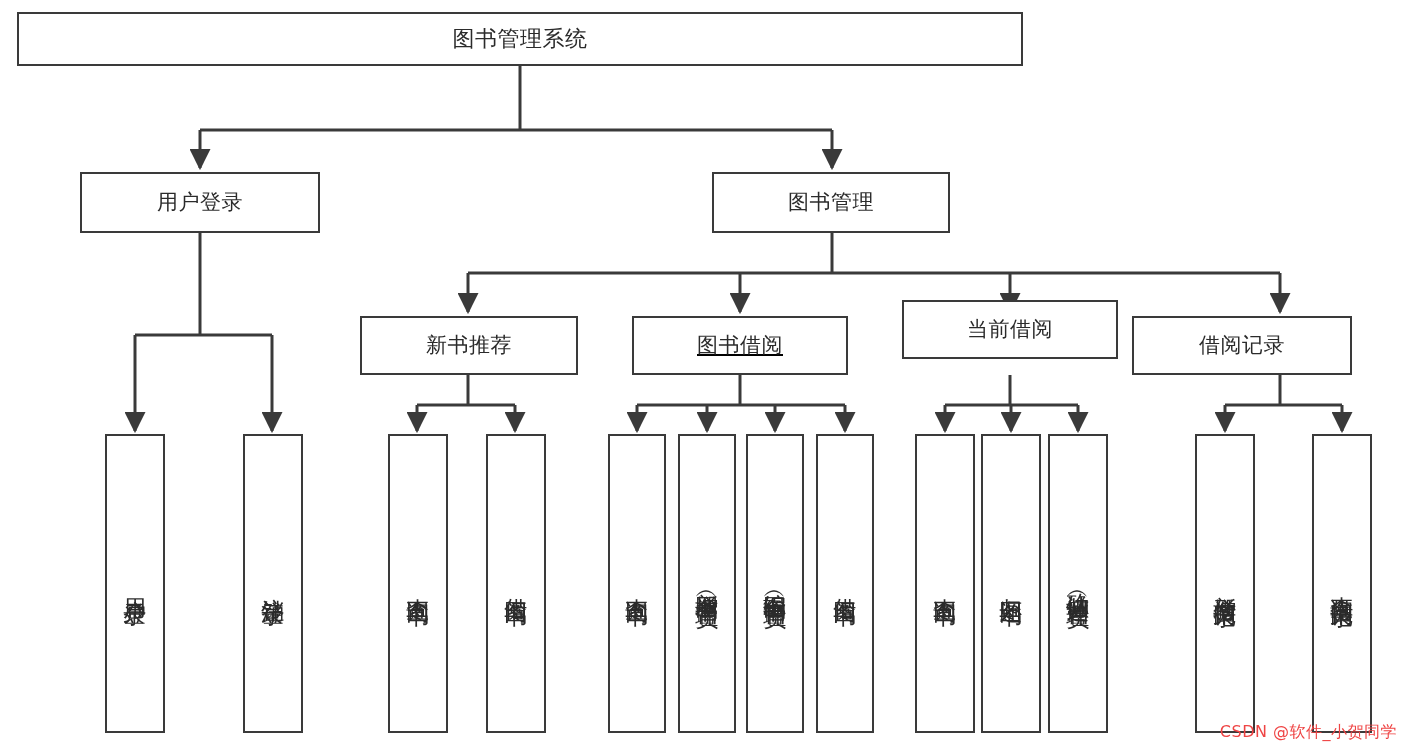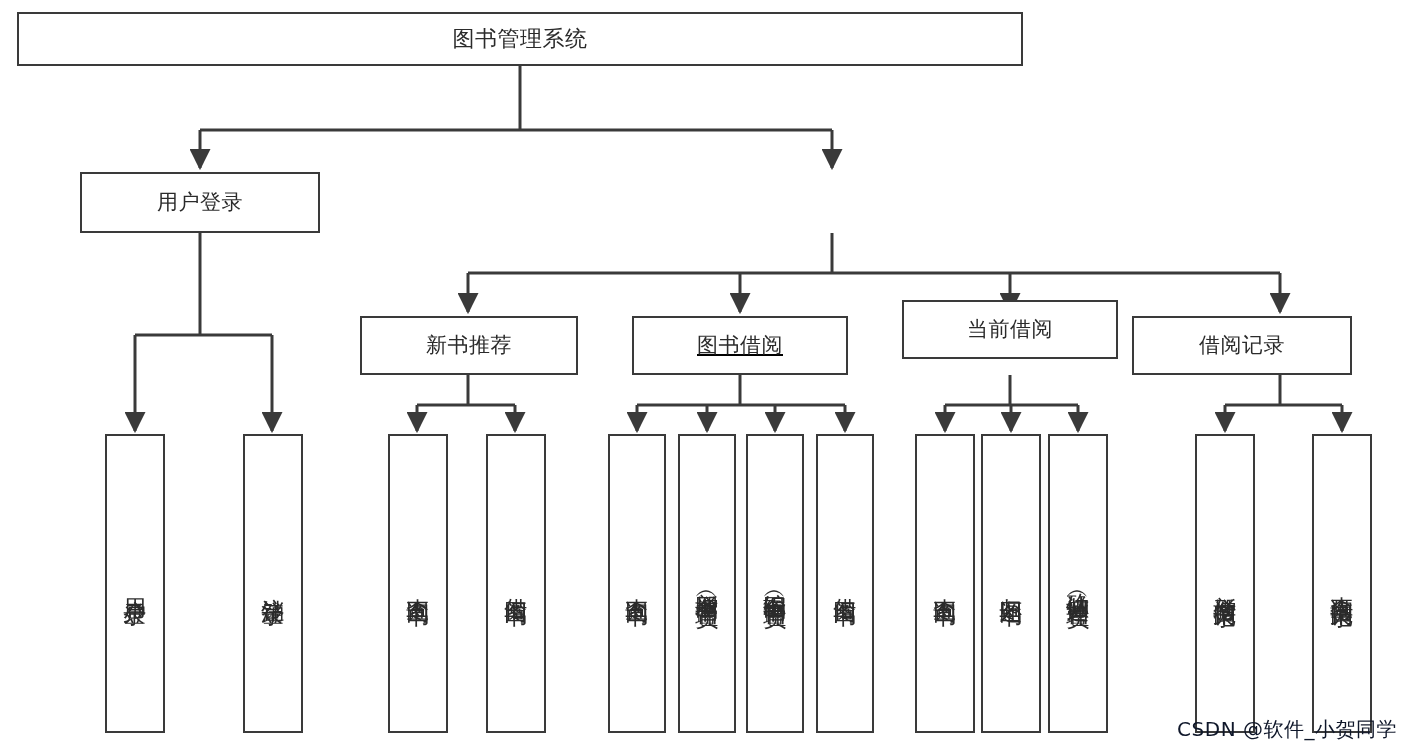--- a/index.html
+++ b/index.html
@@ -59,22 +59,22 @@
     font-size: 23px;
     line-height: 1.06;
     letter-spacing: 2px;
     white-space: normal;
     max-height: 100%;
   }
   #watermark {
     position: absolute;
     right: 8px;
     bottom: 4px;
-    font-size: 20px;
-    color: #0f172a;
+    font-size: 16px;
+    color: #ef4444;
     letter-spacing: 0.5px;
     z-index: 5;
     white-space: nowrap;
   }
 </style>
 </head>
 <body>
 
 <div id="diagram-root">
 
@@ -129,20 +129,23 @@
   </svg>
 
   <div class="node root horiz" style="left:17px; top:12px; width:1006px; height:54px;">
     <span class="node-label">图书管理系统</span>
   </div>
 
   <div class="node horiz" style="left:80px; top:172px; width:240px; height:61px;">
     <span class="node-label">用户登录</span>
   </div>
 
+  <div class="node horiz" style="left:712px; top:172px; width:238px; height:61px;">
+    <span class="node-label">图书管理</span>
+  </div>
 
   <div class="node horiz" style="left:360px; top:316px; width:218px; height:59px;font-family:Liberation Serif, serif;">
     <span class="node-label">新书推荐</span>
   </div>
 
   <div class="node horiz" style="left:632px; top:316px; width:216px; height:59px;text-decoration:underline;">
     <span class="node-label">图书借阅</span>
   </div>
 
   <div class="node horiz" style="left:902px; top:300px; width:216px; height:59px;">

